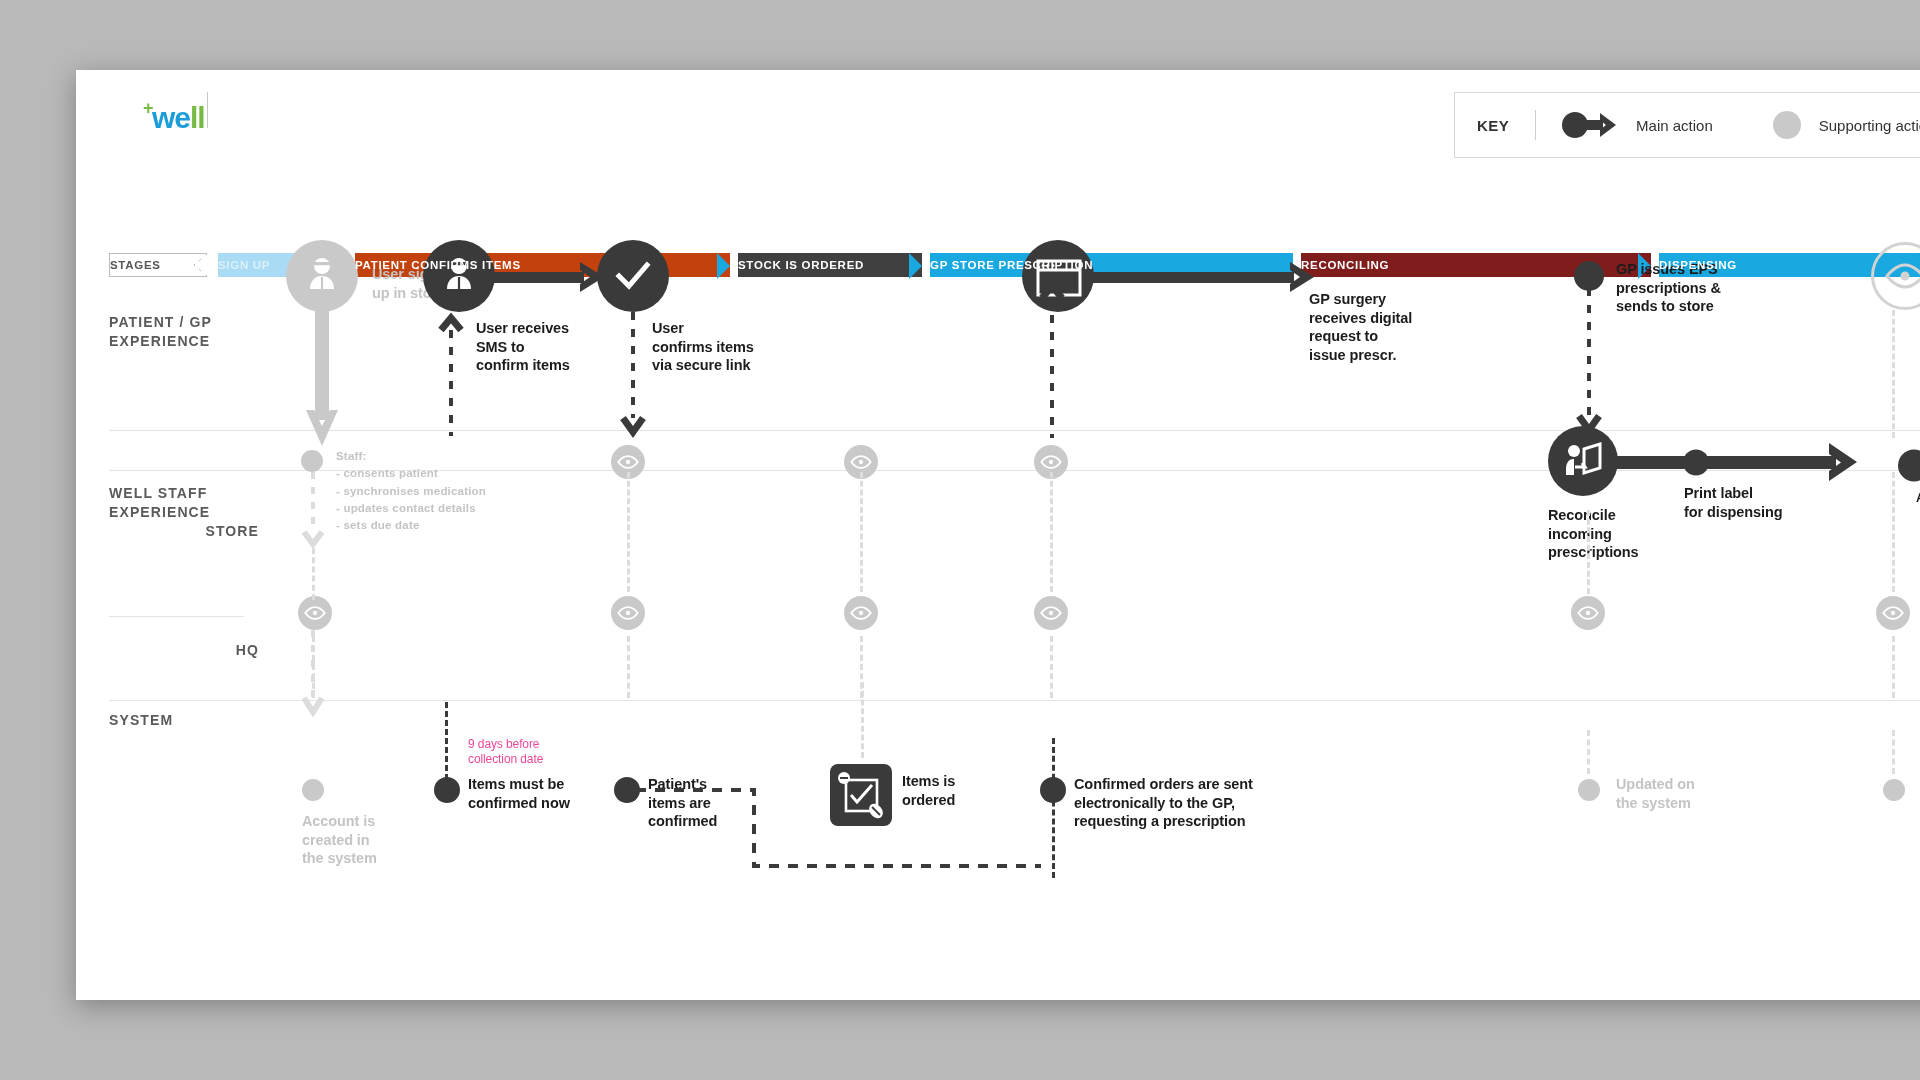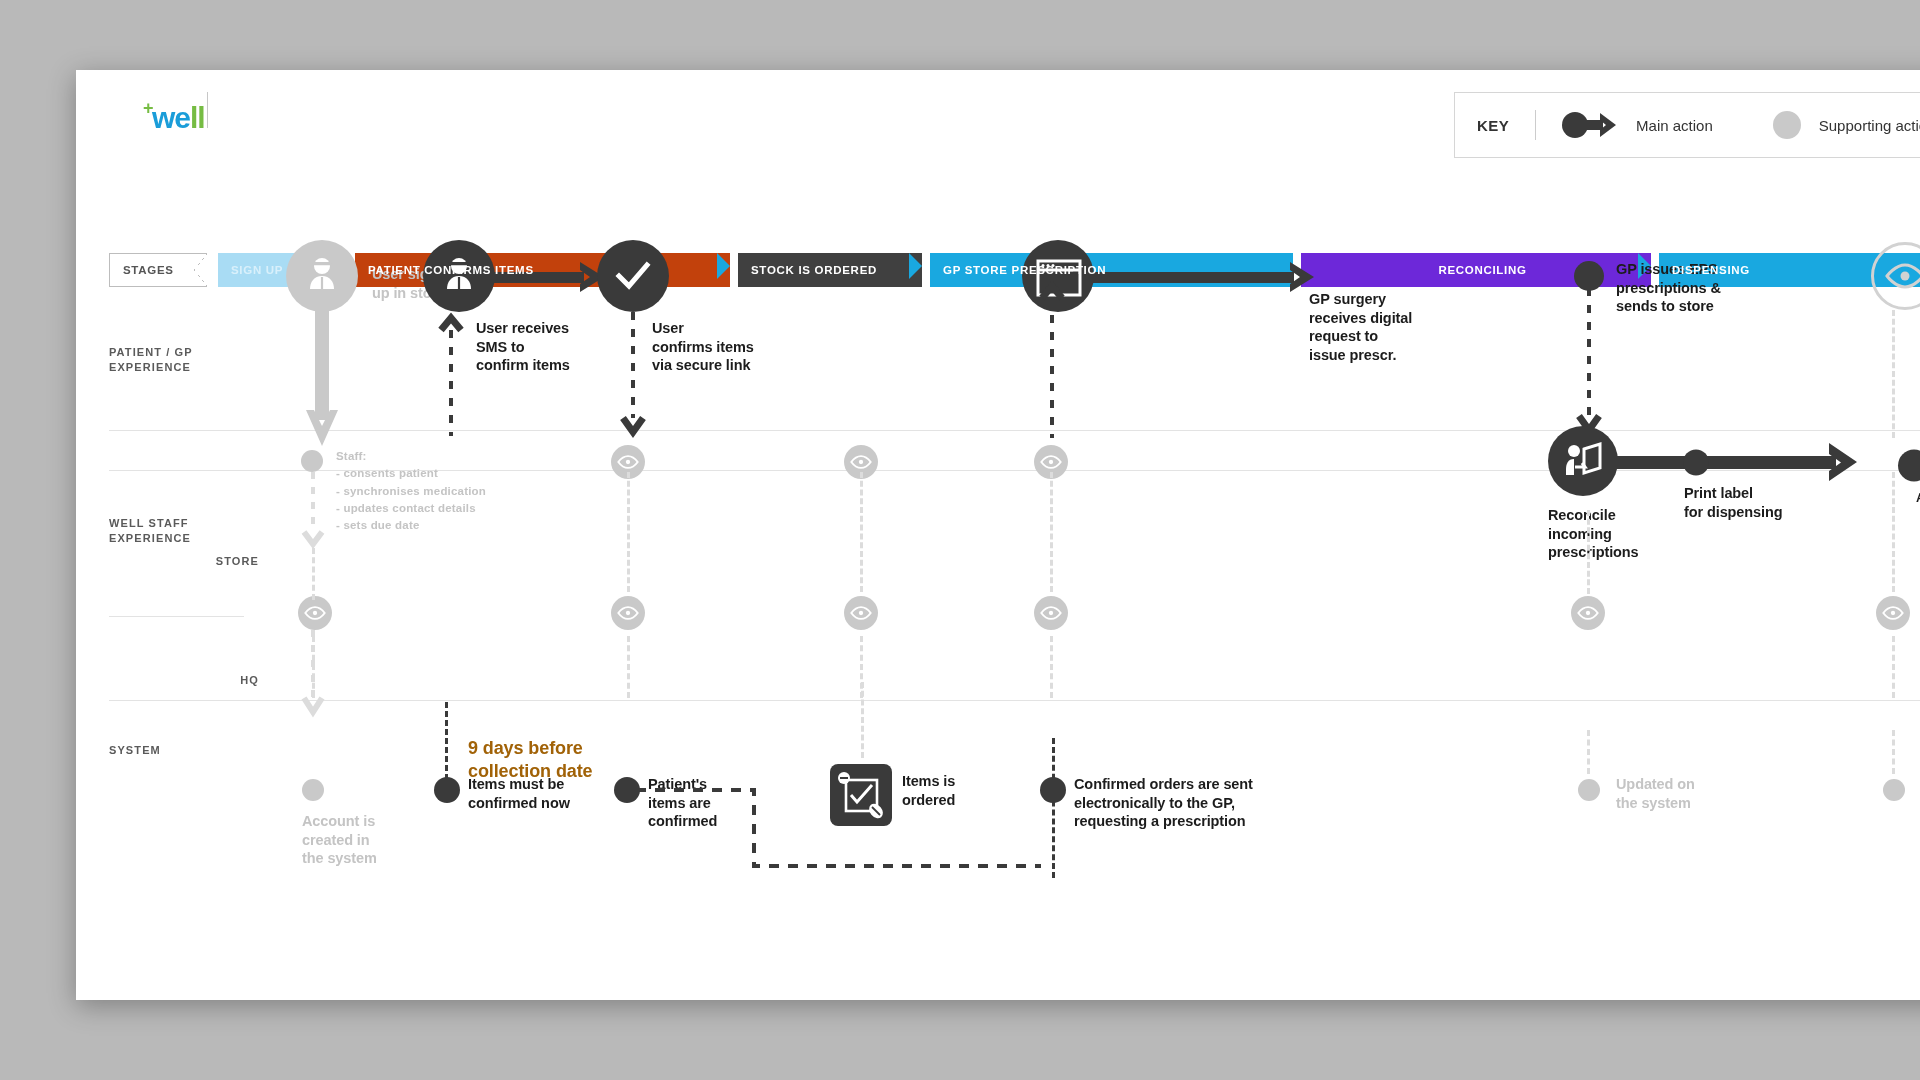--- a/index.html
+++ b/index.html
@@ -53,24 +53,24 @@
   #key-sep { width: 1px; height: 30px; background: #ccc; margin: 0 26px; }
   .key-item { display: flex; align-items: center; }
   .key-item + .key-item { margin-left: 60px; }
   .key-text { font-size: 15px; color: #333; margin-left: 18px; white-space: nowrap; }
   .key-main-arrow { width: 56px; height: 30px; }
   .key-dot { width: 28px; height: 28px; border-radius: 50%; background: #c9c9c9; }
 
   
   #stage-bar { position: absolute; left: 0; top: 183px; height: 26px; width: 1920px; }
   .stage {
-    position: absolute; top: 0; height: 34px;
+    position: absolute; top: 0; height: 24px;
     display: flex; align-items: center;
     font-size: 11.5px; font-weight: 700; letter-spacing: .7px;
-    color: #fff; padding-left: 13px;
+    color: #fff; 
   }
   .stage span { position: relative; z-index: 2; }
   .stage::before {
     content: ""; position: absolute; left: 0; top: 0; bottom: 0; right: 13px;
     background: inherit;
   }
   .stage::after {
     content: ""; position: absolute; right: 0; top: 0;
     border-top: 13px solid transparent;
     border-bottom: 13px solid transparent;
@@ -87,22 +87,22 @@
     border-left: none;
     width: 13px; height: 100%;
     border-top: 0; border-bottom: 0;
     background:
       linear-gradient(to bottom right, transparent 49.6%, #bdbdbd 49.6%, #bdbdbd 51%, transparent 51%) top left / 100% 50% no-repeat,
       linear-gradient(to top right, transparent 49.6%, #bdbdbd 49.6%, #bdbdbd 51%, transparent 51%) bottom left / 100% 50% no-repeat;
   }
 
   
   .lane-label {
-    position: absolute; font-size: 11px; font-weight: 700;
-    color: #5a5a5a; letter-spacing: 1.1px; line-height: 1.35; margin-top: 32px;
+    position: absolute; font-size: 14px; font-weight: 700;
+    color: #5a5a5a; letter-spacing: 1.1px; line-height: 1.35;
   }
   .lane-label.right { text-align: right; }
   .divider { position: absolute; height: 1px; background: #e3e3e3; }
 
   
   .node {
     position: absolute; border-radius: 50%;
     display: flex; align-items: center; justify-content: center;
   }
   .node.dark  { background: #3a3a3a; }
@@ -112,21 +112,21 @@
   .dot { position: absolute; border-radius: 50%; }
   .dot.dark  { background: #3a3a3a; }
   .dot.light { background: #c9c9c9; }
 
   .cap {
     position: absolute; font-size: 14.5px; font-weight: 700;
     color: #1c1c1c; line-height: 1.28; letter-spacing: -.1px;
   }
   .cap.light { color: #c4c4c4; }
   .cap.tiny  { font-size: 11.5px; letter-spacing: .2px; }
-  .cap.note  { font-weight: 700; color: #a16207; font-size: 18px; }
+  .cap.note  { font-weight: 400; color: #ec4899; font-size: 12px; }
 
   .vline-dash {
     position: absolute; width: 0; border-left: 3px dashed #3a3a3a;
   }
   .vline-dash.light { border-left-color: #dcdcdc; }
 
   svg { display: block; overflow: visible; }
 </style>
 </head>
 <body>
@@ -167,21 +167,21 @@
     </div>
     <div class="stage filled" style="left:279px; width:375px; --sc:#19a8e0; background:#c2410c; color:#19a8e0;">
       <span style="color:#fff">PATIENT CONFIRMS ITEMS</span>
     </div>
     <div class="stage filled" style="left:662px; width:184px; --sc:#19a8e0; background:#404040; color:#19a8e0;">
       <span style="color:#fff">STOCK IS ORDERED</span>
     </div>
     <div class="stage filled" style="left:854px; width:363px; --sc:#19a8e0; background:#19a8e0; color:#19a8e0;">
       <span style="color:#fff">GP STORE PRESCRIPTION</span>
     </div>
-    <div class="stage filled" style="left:1225px; width:350px; --sc:#19a8e0; background:#6d28d9; color:#19a8e0;justify-content:center;">
+    <div class="stage filled" style="left:1225px; width:350px; --sc:#19a8e0; background:#7f1d1d; color:#19a8e0;">
       <span style="color:#fff">RECONCILING</span>
     </div>
     <div class="stage filled" style="left:1583px; width:300px; --sc:#19a8e0; background:#19a8e0; color:#19a8e0;">
       <span style="color:#fff">DISPENSING</span>
     </div>
   </div>
 
   <div class="lane-label" style="left:33px; top:243px; width:130px;">
     <div>PATIENT / GP</div>
       <div>EXPERIENCE</div>

